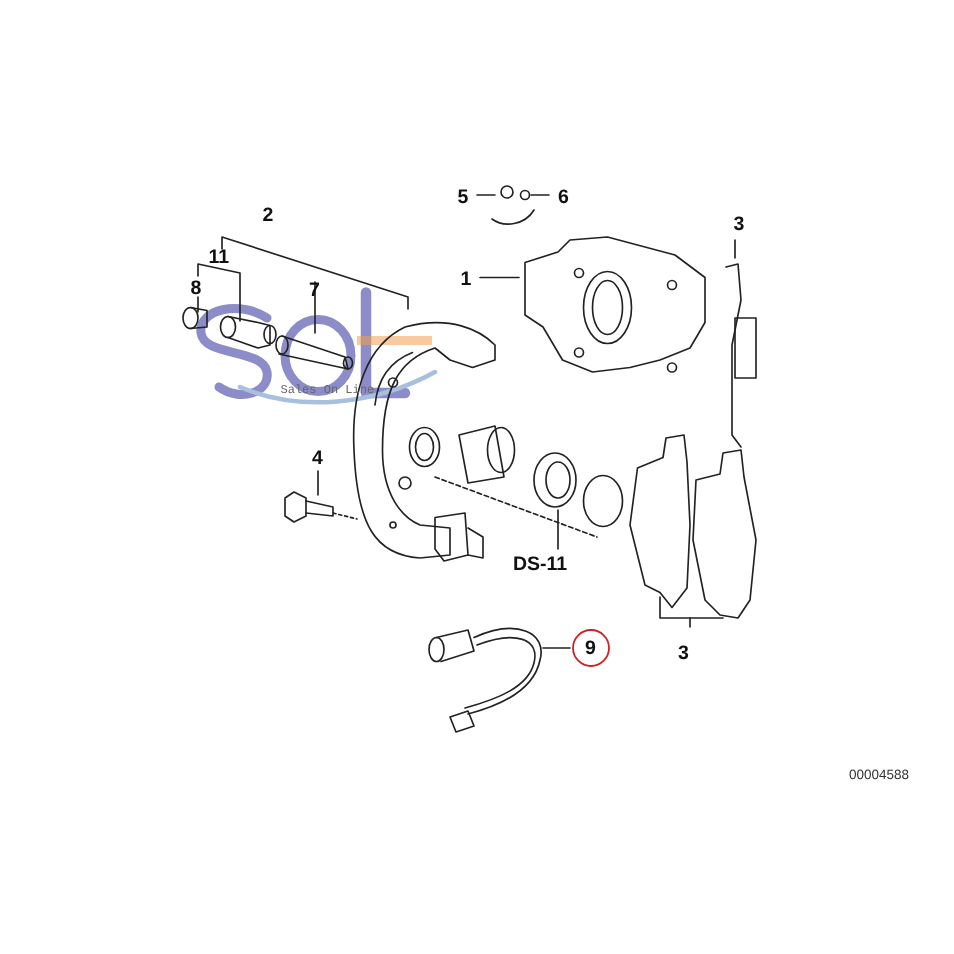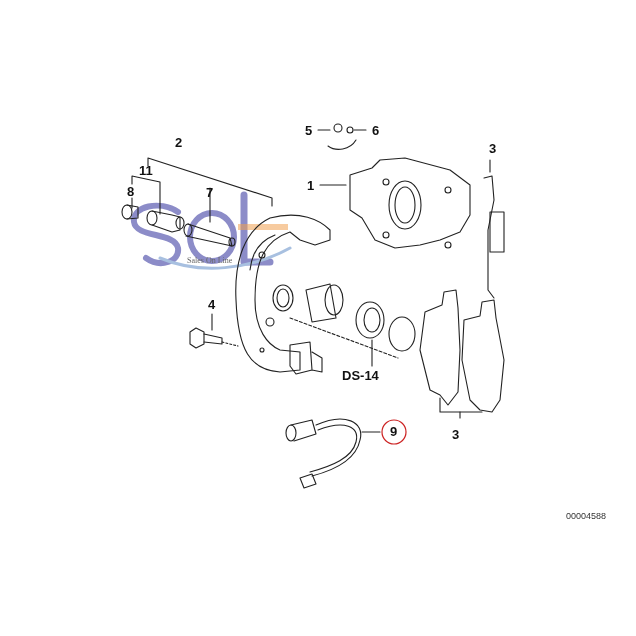--- a/index.html
+++ b/index.html
@@ -3,21 +3,21 @@
 <meta charset="utf-8">
 <style>
   html, body { margin:0; padding:0; background:#ffffff; }
   body { width:636px; height:636px; position:relative; overflow:hidden;
          font-family:"Liberation Sans", sans-serif; }
   #canvas { position:absolute; left:0; top:0; width:636px; height:636px; }
   .label { position:absolute; font-family:"Liberation Sans", sans-serif;
            font-weight:bold; font-size:13px; color:#111; line-height:1; }
   .ref { position:absolute; font-family:"Liberation Sans", sans-serif;
          font-size:9px; color:#333; }
-  .wm-text { position:absolute; font-family:Liberation Serif, serif; font-size:8px; color:#666; }
+  .wm-text { position:absolute; font-family:Liberation Mono, monospace; font-size:8px; color:#666; }
 </style>
 </head>
 <body>
 
 <svg id="canvas" width="636" height="636" viewBox="0 0 636 636" xmlns="http://www.w3.org/2000/svg">
   <g fill="none" stroke="#222" stroke-width="1.1" stroke-linejoin="round" stroke-linecap="round">
 
     <g stroke="none">
       <path d="M178 212 C160 200 132 206 134 222 C136 238 175 232 178 248 C180 262 160 268 146 258" stroke="#8c8cc8" stroke-width="6" fill="none"></path>
       <ellipse cx="212" cy="237" rx="22" ry="24" stroke="#8c8cc8" stroke-width="6" fill="none"></ellipse>
@@ -127,18 +127,18 @@
 
 <div class="label" style="left:175px;top:136px;">2</div>
 <div class="label" style="left:139px;top:164px;">11</div>
 <div class="label" style="left:127px;top:185px;">8</div>
 <div class="label" style="left:206px;top:186px;">7</div>
 <div class="label" style="left:305px;top:124px;">5</div>
 <div class="label" style="left:372px;top:124px;">6</div>
 <div class="label" style="left:307px;top:179px;">1</div>
 <div class="label" style="left:489px;top:142px;">3</div>
 <div class="label" style="left:208px;top:298px;">4</div>
-<div class="label" style="left:342px;top:369px;">DS-14</div>
+<div class="label" style="left:342px;top:369px;">DS-11</div>
 <div class="label" style="left:452px;top:428px;">3</div>
 <div class="label" style="left:390px;top:425px;">9</div>
 
 <div class="wm-text" style="left:187px;top:256px;">Sales On Line</div>
 <div class="ref" style="left:566px;top:511px;">00004588</div>
 
 </body></html>

